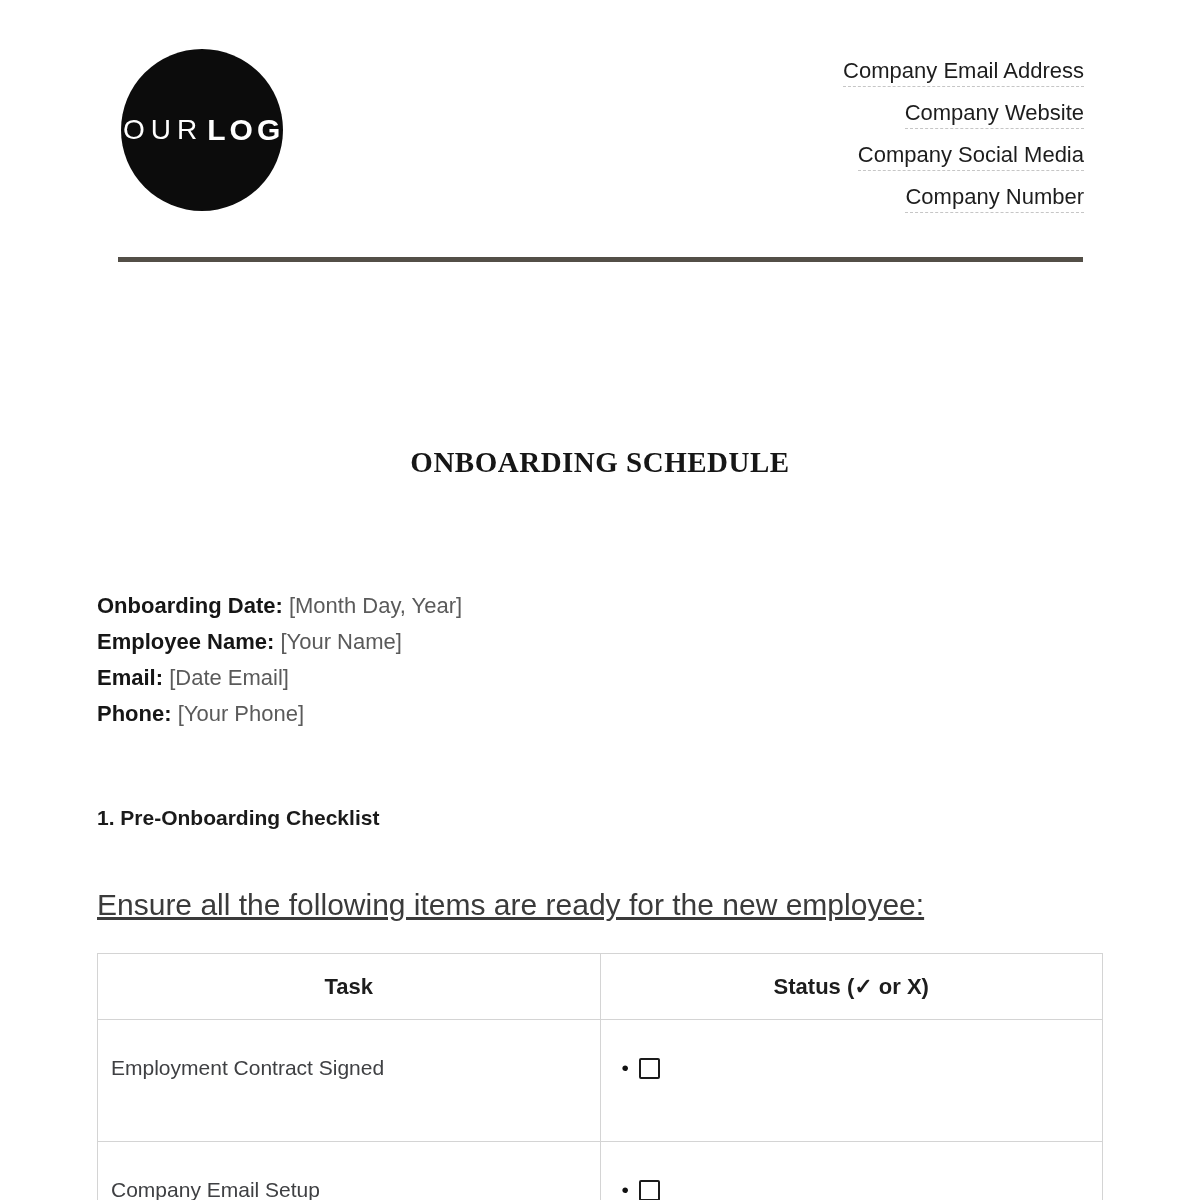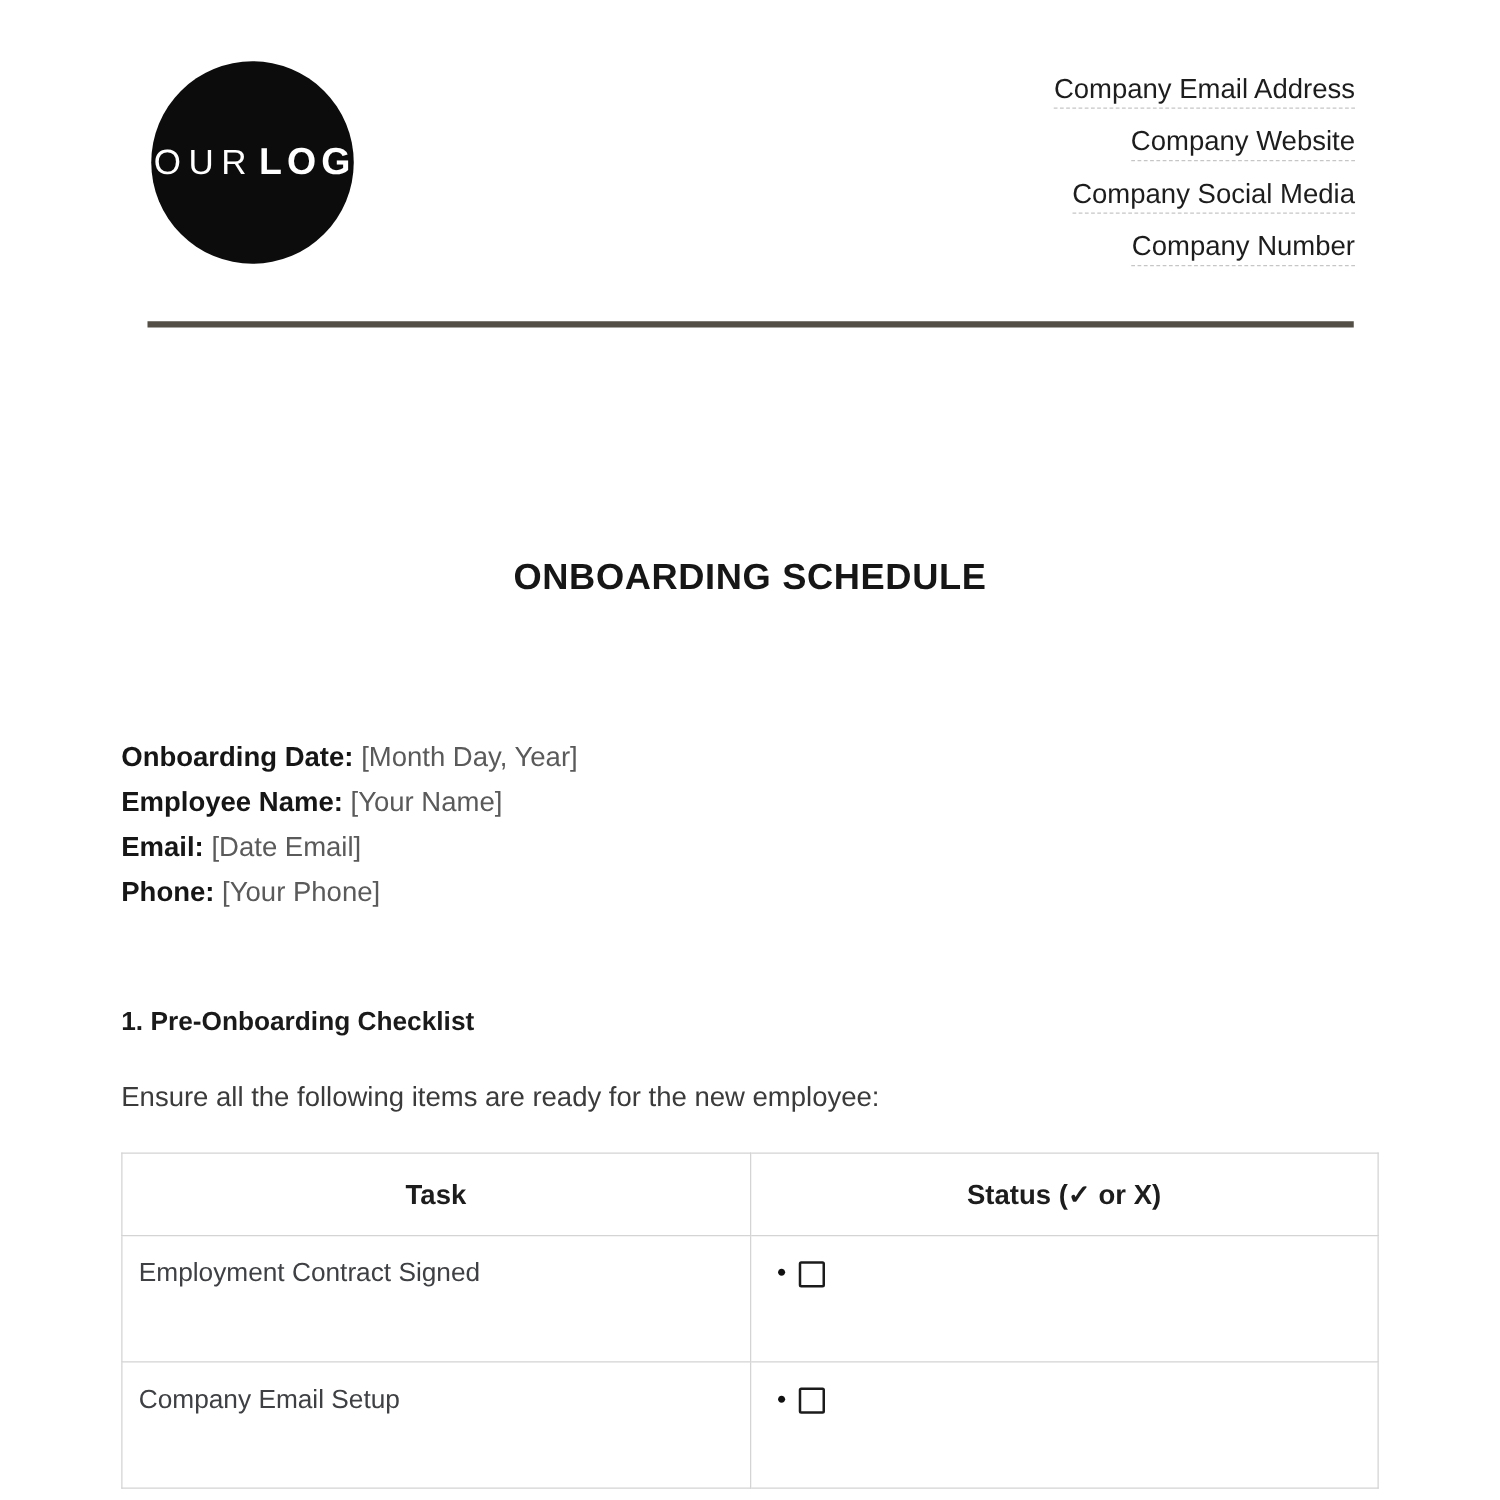--- a/index.html
+++ b/index.html
@@ -54,39 +54,41 @@
   }
 
   
   .title {
     margin-top: 184px;
     text-align: center;
     font-size: 29px;
     font-weight: 700;
     letter-spacing: 0.5px;
     color: #161616;
+    font-family: Liberation Serif, serif;
   }
 
   
   .fields { margin-top: 109px; }
   .field { font-size: 22px; line-height: 36px; }
   .field .label { font-weight: 700; color: #161616; }
   .field .value { color: #5a5a5a; }
 
   
   .section-heading {
     margin-top: 74px;
     font-size: 21px;
     font-weight: 700;
     color: #1a1a1a;
   }
   .intro {
-    margin-top: 35px;
-    font-size: 22px;
+    margin-top: 58px;
+    font-size: 30px;
     color: #3b3b3b;
+    text-decoration: underline;
   }
 
   
   table.checklist {
     margin-top: 31px;
     width: 100%;
     border-collapse: collapse;
     table-layout: fixed;
   }
   table.checklist th, table.checklist td {
@@ -94,23 +96,23 @@
   }
   table.checklist th {
     height: 66px;
     font-size: 22px;
     font-weight: 700;
     text-align: center;
     vertical-align: middle;
     color: #1d1d1d;
   }
   table.checklist td {
-    height: 101px;
+    height: 122px;
     vertical-align: top;
-    padding-top: 18px;
+    padding-top: 36px;
   }
   td.task-cell {
     padding-left: 13px;
     font-size: 21px;
     color: #3f4043;
   }
   td.status-cell { padding-left: 21px; }
   .bullet {
     font-size: 21px;
     color: #111111;

